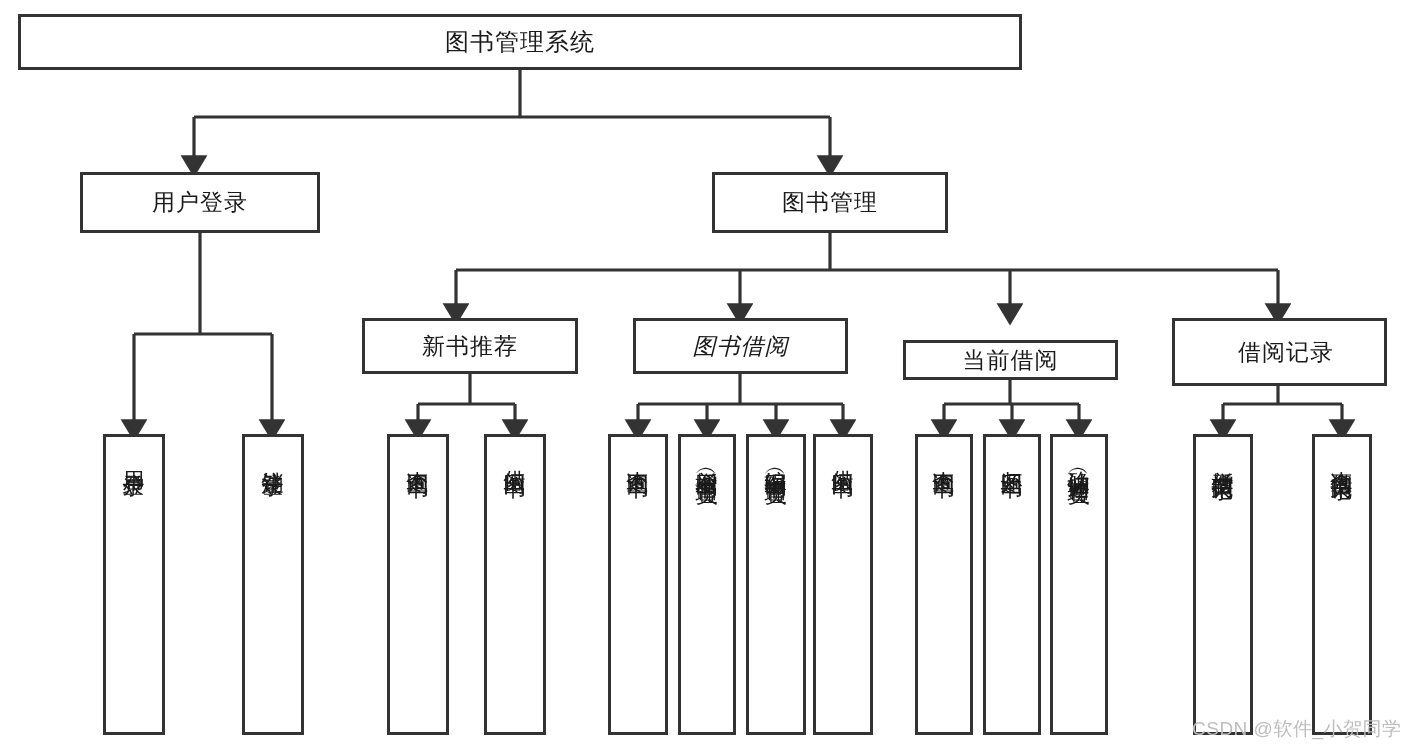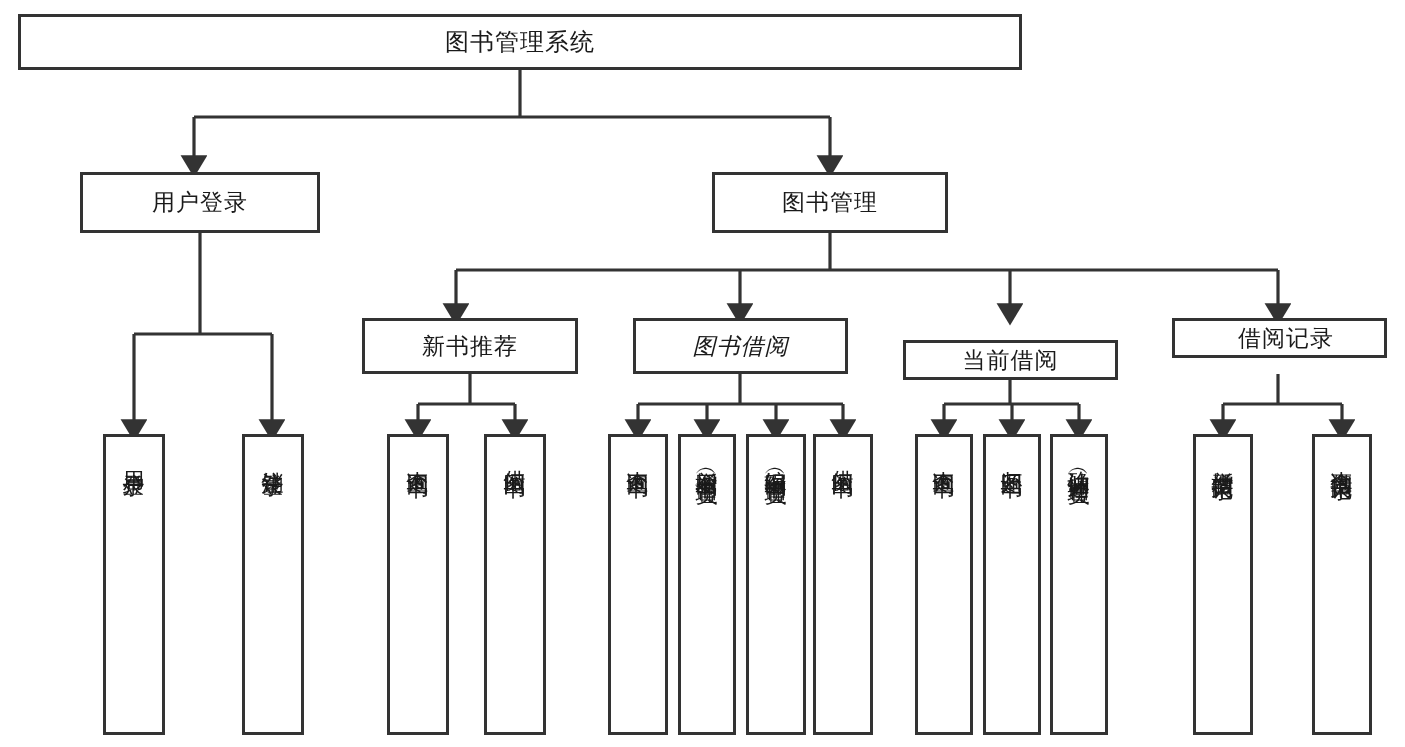--- a/index.html
+++ b/index.html
@@ -131,21 +131,21 @@
 
   <div class="node h" id="node-l3-0" style="left: 362px; top: 318px; width: 216px; height: 56px;">
     <span>新书推荐</span>
   </div>
   <div class="node h" id="node-l3-1" style="left: 633px; top: 318px; width: 215px; height: 56px; font-style: italic;">
     <span>图书借阅</span>
   </div>
   <div class="node h" id="node-l3-2" style="left: 903px; top: 318px; width: 215px; height: 40px; margin-top: 22px;">
     <span>当前借阅</span>
   </div>
-  <div class="node h" id="node-l3-3" style="left: 1172px; top: 318px; width: 215px; height: 40px; padding-left: 13px;">
+  <div class="node h" id="node-l3-3" style="left: 1172px; top: 318px; width: 215px; height: 68px; padding-left: 13px;">
     <span>借阅记录</span>
   </div>
 
   <div class="node v" id="node-leaf-0" style="left: 103px; top: 434px; width: 62px; height: 301px;">
     <span class="vtext">用户登录</span>
   </div>
   <div class="node v" id="node-leaf-1" style="left: 242px; top: 434px; width: 62px; height: 301px;">
     <span class="vtext">注销登录</span>
   </div>
   <div class="node v" id="node-leaf-2" style="left: 387px; top: 434px; width: 62px; height: 301px;">
@@ -175,14 +175,15 @@
   <div class="node v" id="node-leaf-10" style="left: 1050px; top: 434px; width: 58px; height: 301px;">
     <span class="vtext">确认归还（管理员）</span>
   </div>
   <div class="node v" id="node-leaf-11" style="left: 1193px; top: 434px; width: 60px; height: 301px;">
     <span class="vtext">新增借阅记录</span>
   </div>
   <div class="node v" id="node-leaf-12" style="left: 1312px; top: 434px; width: 60px; height: 301px;">
     <span class="vtext">查询借阅记录</span>
   </div>
 
+  <div class="watermark" id="watermark" style="left: 1192px; top: 716px; color: rgb(189, 189, 189);">CSDN @软件_小贺同学</div>
 
 </div>
 
 </body></html>

